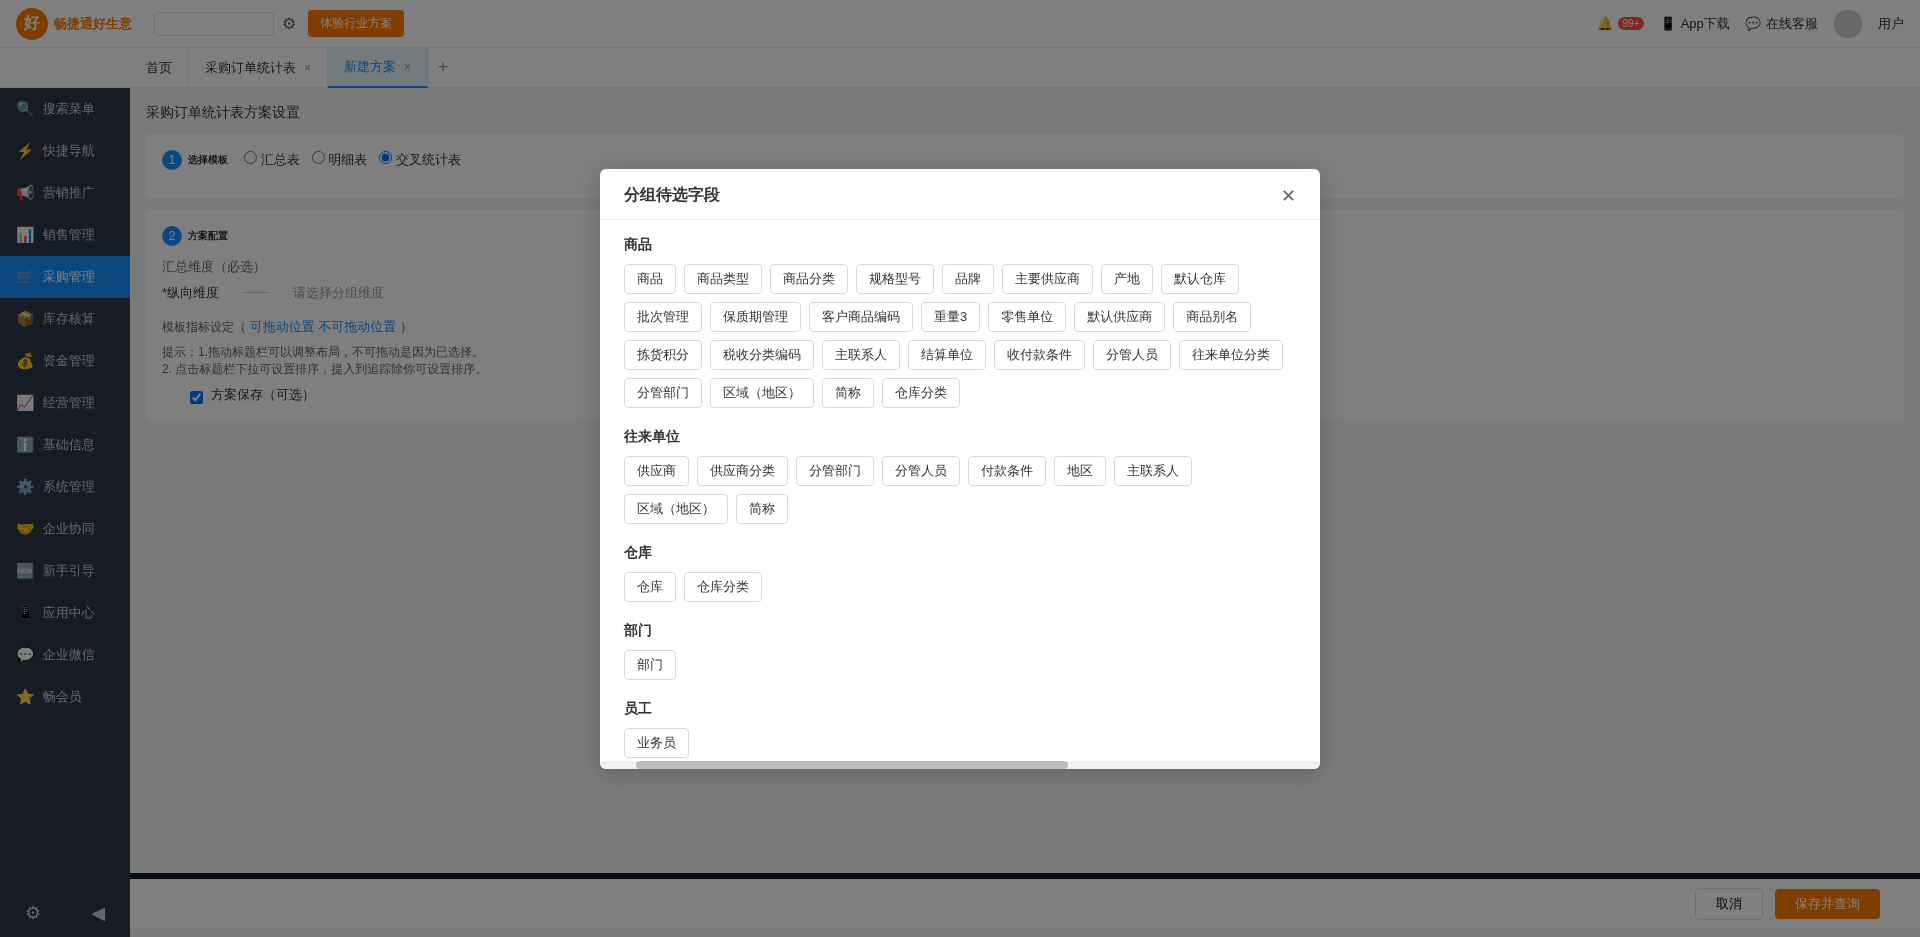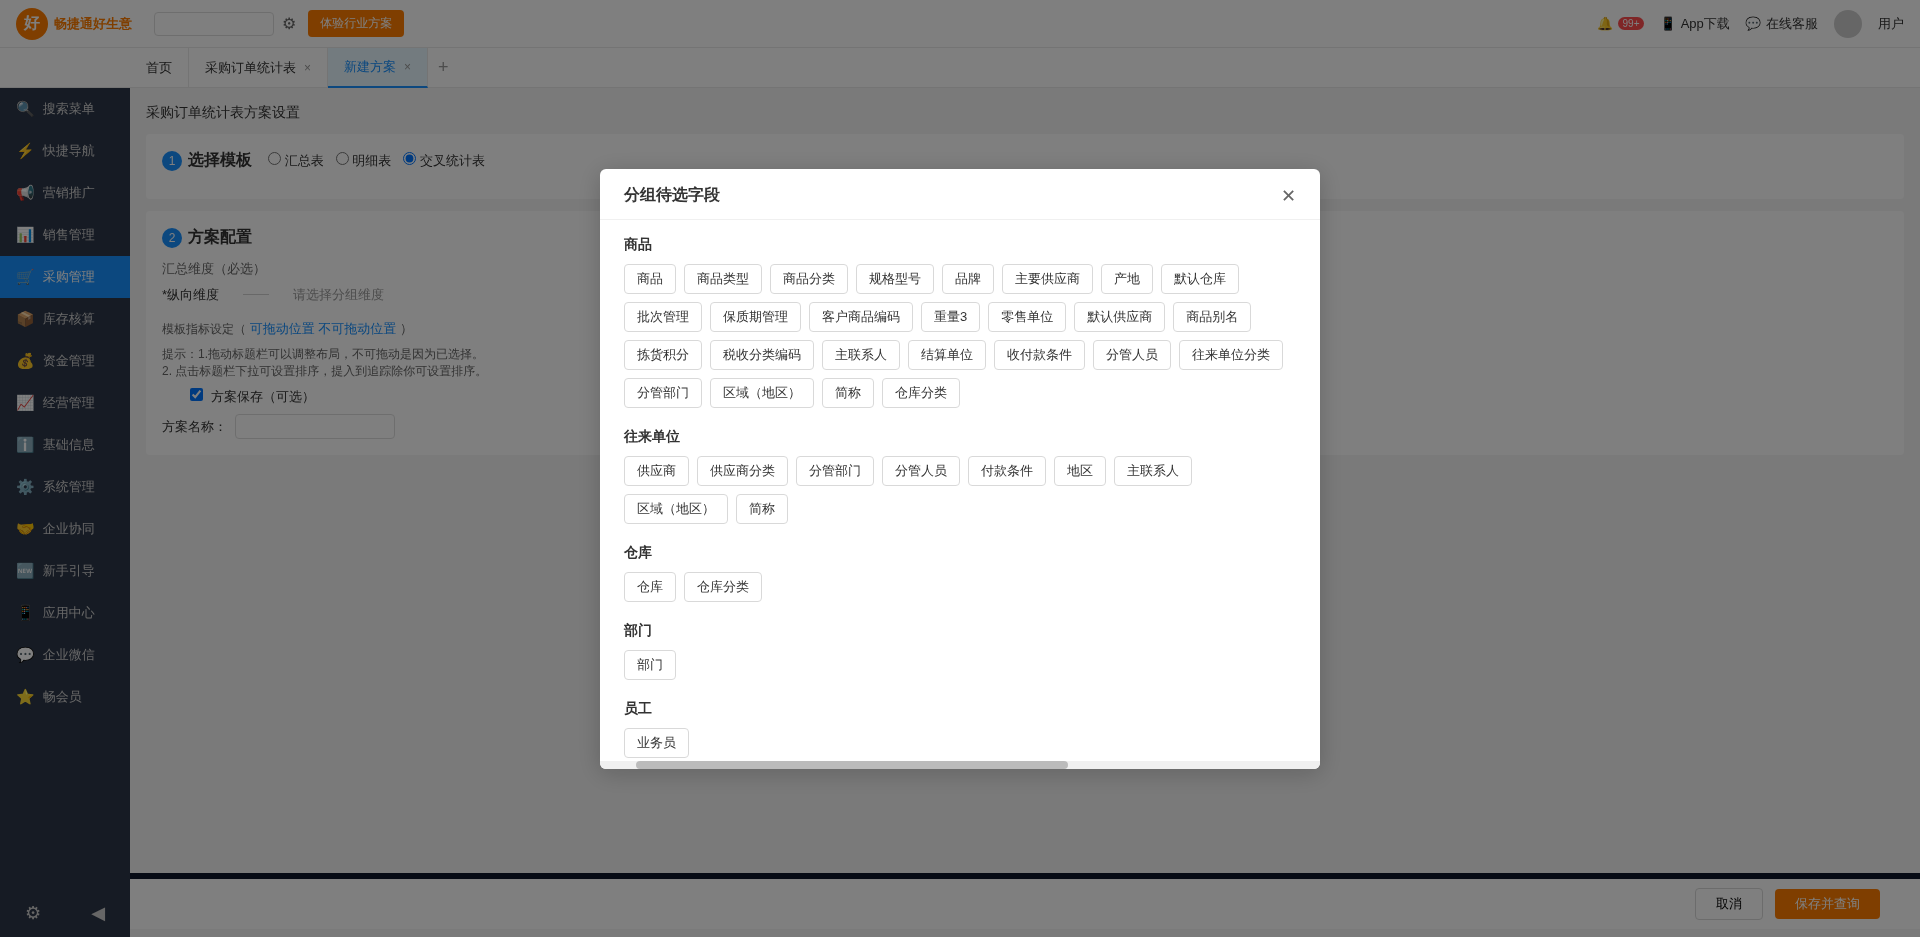--- a/index.html
+++ b/index.html
@@ -106,21 +106,21 @@
 
     
     .step-bar {
       display: flex; align-items: center; gap: 16px; margin-bottom: 12px;
     }
     .step { display: flex; align-items: center; gap: 6px; }
     .step-num {
       width: 20px; height: 20px; border-radius: 50%; background: #1890ff;
       color: white; font-size: 12px; display: flex; align-items: center; justify-content: center;
     }
-    .step-label { font-size: 16px; font-weight: bold; text-align: center; }
+    .step-label { font-size: 10px; font-weight: bold; text-align: center; }
     .radio-group { display: flex; gap: 12px; align-items: center; font-size: 13px; }
     .radio-group label { cursor: pointer; }
 
     
     .overlay {
       position: fixed; top: 0; left: 0; right: 0; bottom: 0;
       background: rgba(0,0,0,0.5); z-index: 200;
     }
 
     
@@ -350,27 +350,23 @@
       <span style="color:#666; font-size:12px;">模板指标设定（</span>
       <span style="color:#1890ff; font-size:13px; cursor:pointer;">可拖动位置</span>
       <span style="color:#666; font-size:13px;">  </span>
       <span style="color:#1890ff; font-size:13px; cursor:pointer;">不可拖动位置</span>
       <span style="color:#666; font-size:13px;">）</span>
     </div>
     <div style="margin-top:8px; color:#666; font-size:12px;">
       提示：1.拖动标题栏可以调整布局，不可拖动是因为已选择。<br>
       2. 点击标题栏下拉可设置排序，提入到追踪除你可设置排序。
     </div>
-    <div style="margin-top:8px; display:flex; align-items:flex-start; gap:8px;padding-left:28px;">
+    <div style="margin-top:8px; display:flex; align-items:flex-end; gap:8px;padding-left:28px;">
       <input type="checkbox" checked="" style="">
       <span>方案保存（可选）</span>
-    </div>
-    <div style="margin-top:8px; display:flex; gap:8px; align-items:center;">
-      <span>方案名称：</span>
-      <input type="text" style="border: 1px solid rgb(221, 221, 221); padding: 4px 8px; border-radius: 4px; width: 160px;">
     </div>
   </div>
 </div>
 
 <div class="modal">
   <div class="modal-header">
     <span class="modal-title">分组待选字段</span>
     <button class="modal-close">✕</button>
   </div>
   <div class="modal-body" id="modal-body">

